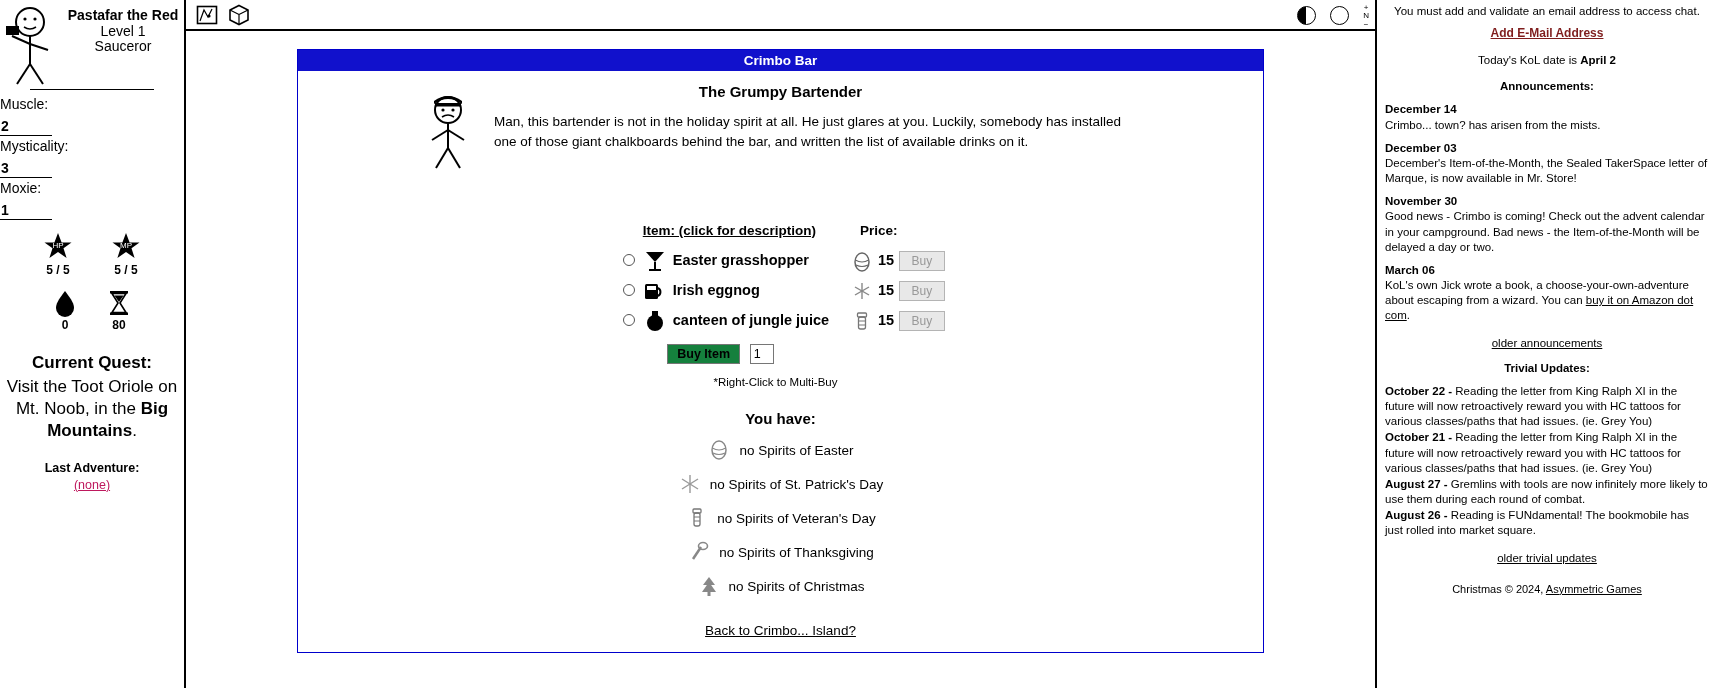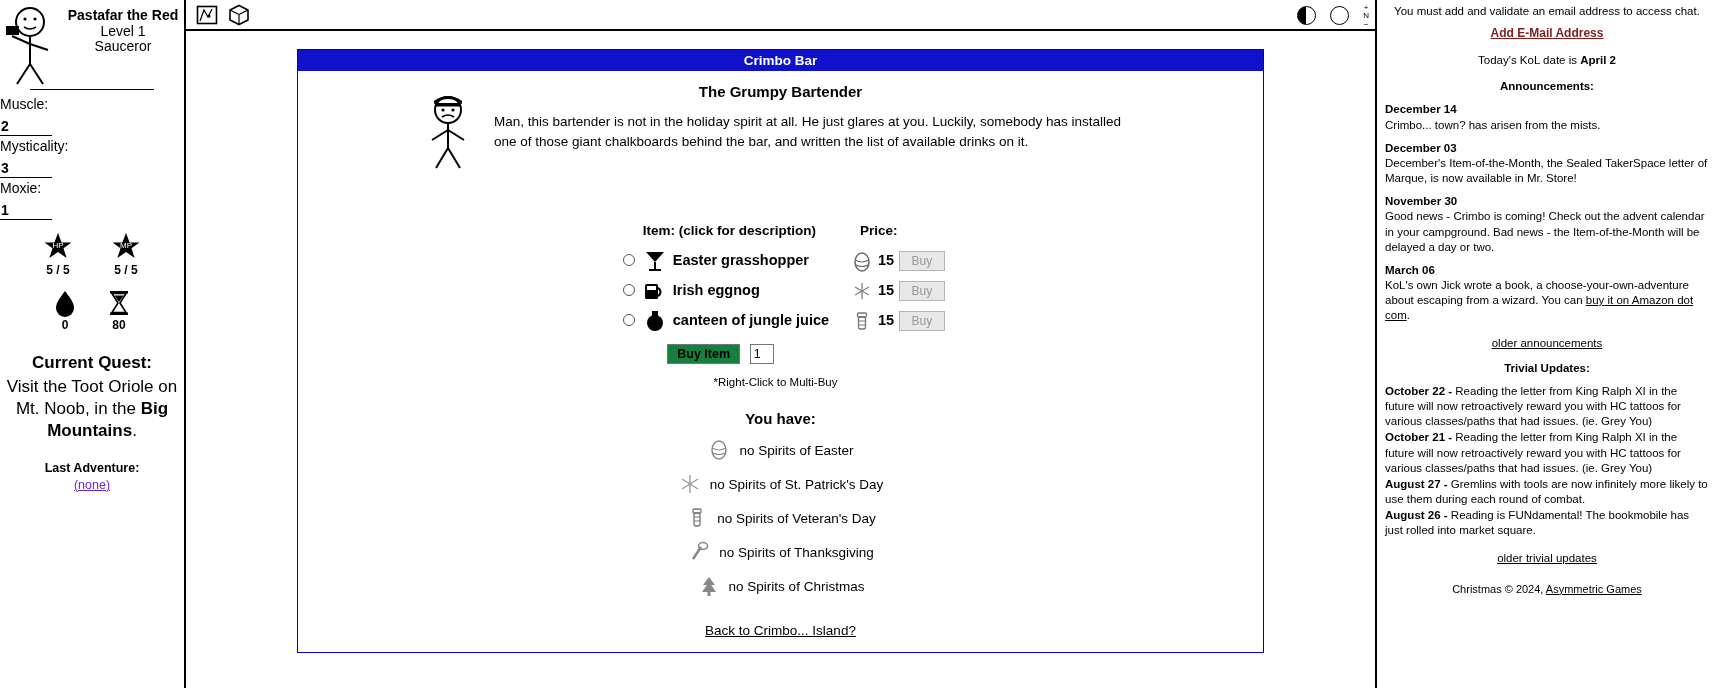--- a/index.html
+++ b/index.html
@@ -106,21 +106,21 @@
     line-height: 1.3;
     padding: 0 6px;
   }
   .quest-title { font-weight: bold; margin-bottom: 2px; }
   .lastadv-block {
     margin-top: 18px;
     font-size: 12.5px;
     line-height: 1.3;
   }
   .lastadv-title { font-weight: bold; }
-  .lastadv-val a, .link { color: #6d28d9; text-decoration: underline; cursor: pointer; }
+  .lastadv-val a, .link { color: #be185d; text-decoration: underline; cursor: pointer; }
 
   
   .mainframe {
     flex: 1;
     height: 688px;
     position: relative;
     border-right: 2px solid #000;
     overflow: hidden;
   }
   .toolbar {
@@ -205,21 +205,21 @@
 
   .shop-table {
     margin: 30px auto 0 auto;
     border-collapse: collapse;
   }
   .shop-table th {
     font-weight: bold;
     font-size: 13.5px;
     padding-bottom: 8px;
   }
-  .th-item { text-align: left; padding-right: 36px; }
+  .th-item { text-align: left; padding-right: 36px; text-decoration: underline; }
   .th-price { text-align: left; padding-left: 8px; }
   .shop-table td { padding: 3px 0; vertical-align: middle; }
   .td-radio { width: 26px; text-align: center; }
   .radio {
     width: 12px; height: 12px;
     border: 1px solid #555;
     border-radius: 50%;
     display: inline-block;
     background: #fff;
     cursor: pointer;

